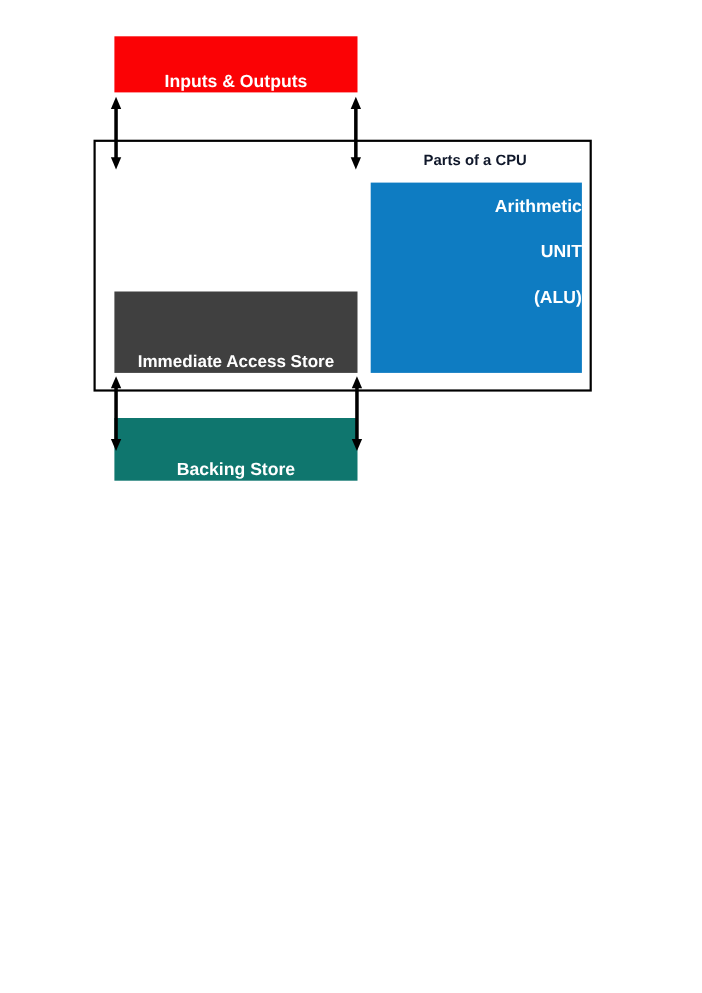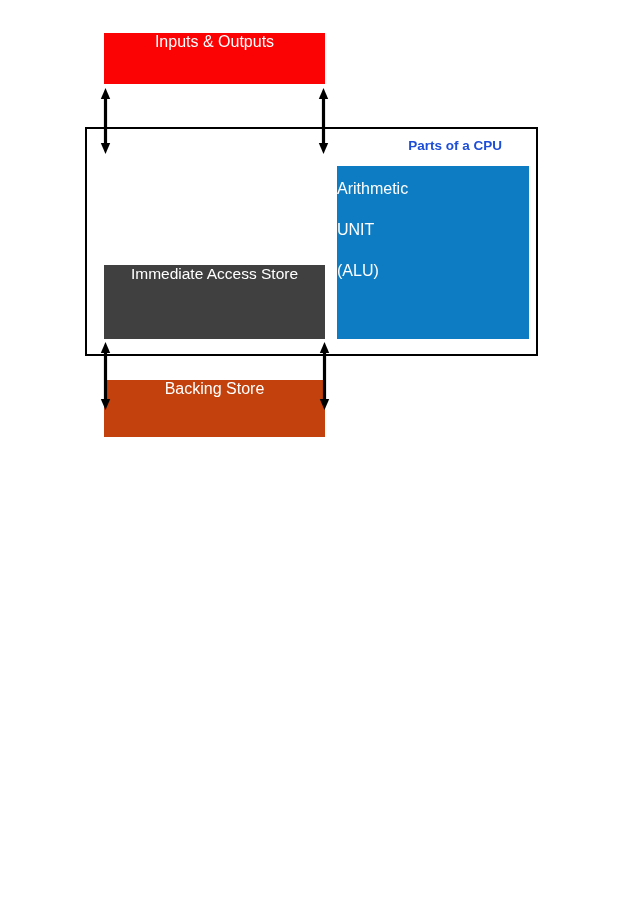--- a/index.html
+++ b/index.html
@@ -15,24 +15,24 @@
     overflow: hidden;
   }
   .canvas {
     position: absolute;
     left: 0; top: 0;
     width: 638px; height: 903px;
   }
   .block {
     position: absolute;
     display: flex;
-    align-items: flex-start;
+    align-items: flex-end;
     justify-content: center;
     color: #ffffff;
-    font-weight: normal;
+    font-weight: bold;
     font-size: 16px;
     text-align: center;
     line-height: 1.15;
   }
   .io-box        { left: 104px; top: 33px;  width: 221px; height: 51px; }
   .control-box   { left: 104px; top: 167px; width: 221px; height: 76px; }
   .ias-box       { left: 104px; top: 265px; width: 221px; height: 74px; font-size: 15.5px; }
   .backing-box   { left: 104px; top: 380px; width: 221px; height: 57px; }
   .alu-box {
     left: 337px; top: 166px; width: 192px; height: 173px;
@@ -51,24 +51,24 @@
     left: 85px; top: 127px;
     width: 453px; height: 229px;
     border: 2.5px solid #000000;
     box-sizing: border-box;
     background: transparent;
   }
   .parts-label {
     position: absolute;
     left: 275px; top: 7px;
     width: 140px; height: 20px;
-    color: #1d4ed8;
+    color: #0f172a;
     font-weight: bold;
     font-size: 13.5px;
-    text-align: right;
+    text-align: center;
     line-height: 20px;
   }
   .arrow {
     position: absolute;
     width: 15px;
     color: #000000;
     overflow: visible;
   }
   .arrow line { stroke: currentColor; stroke-width: 3.2; }
   .arrow polygon { fill: currentColor; }
@@ -94,21 +94,21 @@
   <div class="block ias-box" style="background-color: #404040;">
     <span>Immediate Access Store</span>
   </div>
 
   <div class="block alu-box" style="background-color: rgb(14, 124, 194);">
     <span>Arithmetic</span>
     <span>UNIT</span>
     <span>(ALU)</span>
   </div>
 
-  <div class="block backing-box" style="background-color: #c2410c;">
+  <div class="block backing-box" style="background-color: #0f766e;">
     <span>Backing Store</span>
   </div>
 
   <svg class="arrow arrow-tl" viewBox="0 0 15 66">
     <line x1="7.5" y1="9" x2="7.5" y2="57"></line>
     <polygon points="7.5,0 2.8,11 12.2,11"></polygon>
     <polygon points="7.5,66 2.8,55 12.2,55"></polygon>
   </svg>
 
   <svg class="arrow arrow-tr" viewBox="0 0 15 66">

